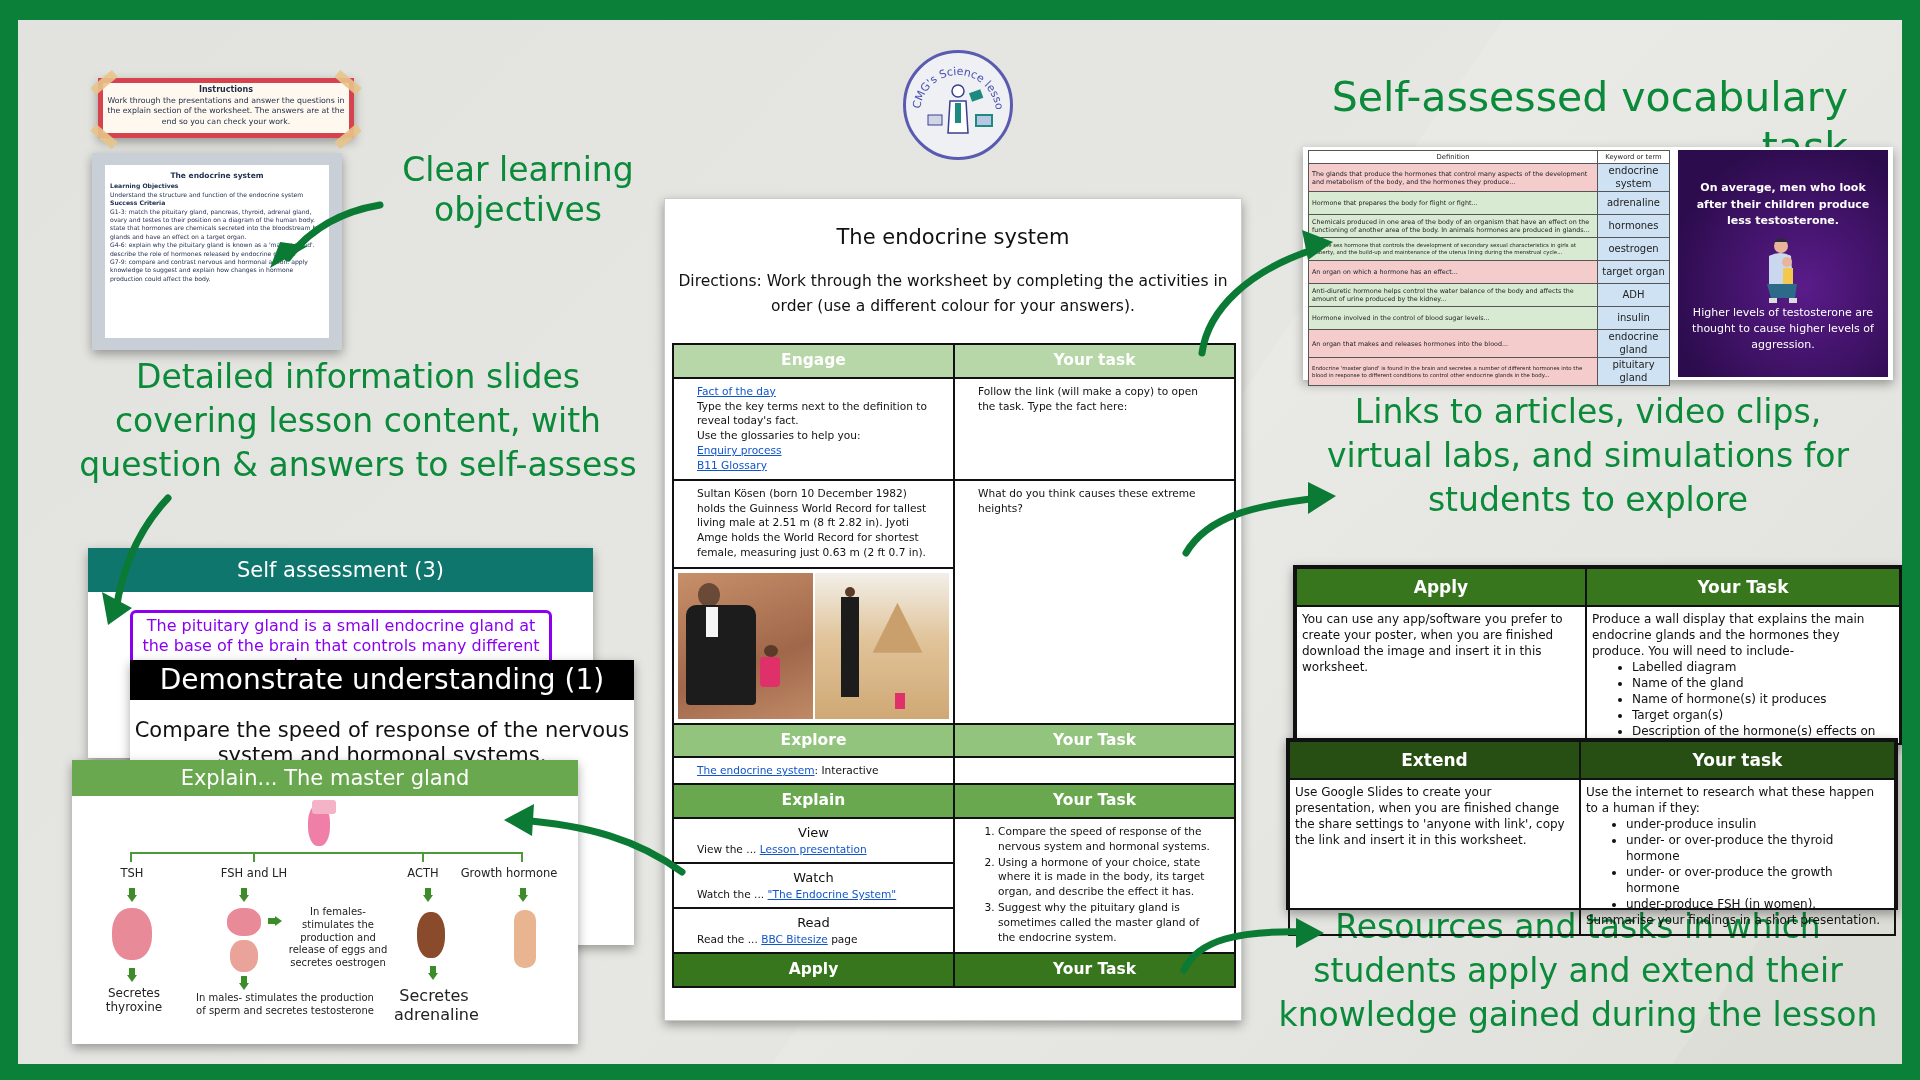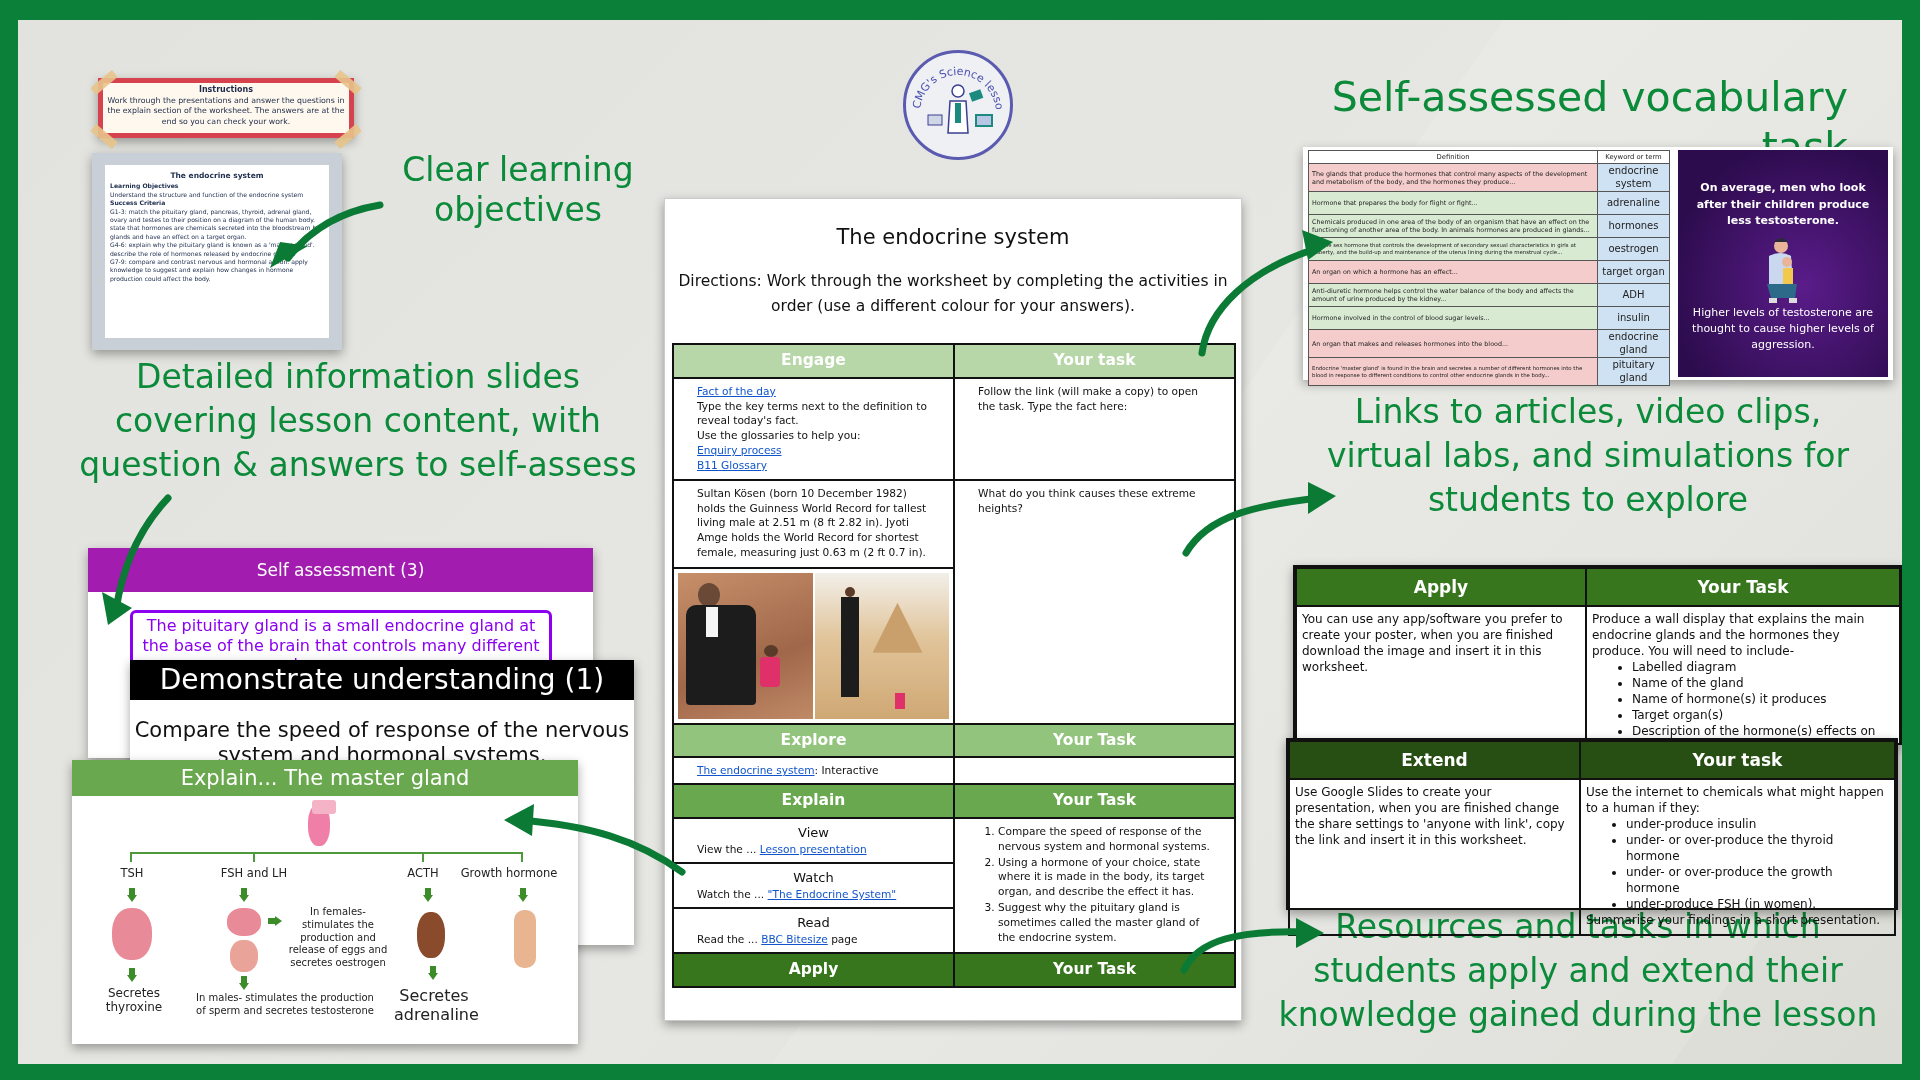--- a/index.html
+++ b/index.html
@@ -64,21 +64,21 @@
 .ap{position:absolute;left:1275px;top:545px;width:610px;height:180px;background:#fff;border:2px solid #111;overflow:hidden;}
 .ap table,.ex table{width:100%;border-collapse:collapse;table-layout:fixed;}
 .ap td,.ex td{border:2px solid #111;font-size:12px;color:#111;padding:5px 5px;vertical-align:top;line-height:1.33;}
 .ap td.h,.ex td.h{color:#fff;font-weight:700;text-align:center;font-size:17px;height:38px;vertical-align:middle;}
 .ap ul,.ex ul{padding-left:40px;}
 .ex{position:absolute;left:1268px;top:718px;width:612px;height:172px;background:#fff;border:2px solid #111;}
 
 
 .sl{position:absolute;background:#fff;}
 .s1{left:70px;top:528px;width:505px;height:210px;}
-.s1 .hd{background:#a21caf;color:#fff;text-align:center;font-size:17px;height:44px;line-height:44px;}
+.s1 .hd{background:#0f766e;color:#fff;text-align:center;font-size:21px;height:44px;line-height:44px;}
 .s1 .box{position:absolute;left:42px;top:62px;width:422px;height:120px;border:3px solid #8b00f0;border-radius:6px;color:#8b00f0;text-align:center;font-size:16px;padding:3px;line-height:1.22;}
 .s2{left:112px;top:640px;width:504px;height:285px;}
 .s2 .hd{background:#000;color:#fff;text-align:center;font-size:28px;height:40px;line-height:40px;}
 .s2 .tx{text-align:center;font-size:21px;color:#111;margin-top:18px;line-height:1.2;}
 .s3{left:54px;top:740px;width:506px;height:284px;}
 .s3 .hd{background:#6aa84f;color:#fff;text-align:center;font-size:21px;height:36px;line-height:36px;}
 .lbl{position:absolute;font-size:11.5px;color:#222;text-align:center;}
 .sm{position:absolute;font-size:10px;color:#222;text-align:center;line-height:1.28;}
 .garrow{position:absolute;width:10px;height:14px;}
 .garrow:before{content:"";position:absolute;left:2px;top:0;width:6px;height:8px;background:#3d8c2a;}
@@ -337,21 +337,21 @@
           <col style="width:52%">
         </colgroup>
       <tbody>
           <tr>
             <td class="h g5">Extend</td>
             <td class="h g5">Your task</td>
           </tr>
       <tr style="height:126px;">
         <td>Use Google Slides to create your presentation, when you are finished change the share settings to 'anyone with link', copy the link and insert it in this worksheet.</td>
         <td>
-          <span>Use the internet to chemicals what might happen to a human if they:</span>
+          <span>Use the internet to research what these happen to a human if they:</span>
           <ul>
             <li>under-produce insulin</li>
             <li>under- or over-produce the thyroid hormone</li>
             <li>under- or over-produce the growth hormone</li>
             <li>under-produce FSH (in women).</li>
           </ul>
           <span>Summarise your findings in a short presentation.</span>
         </td>
       </tr>
     </tbody>

